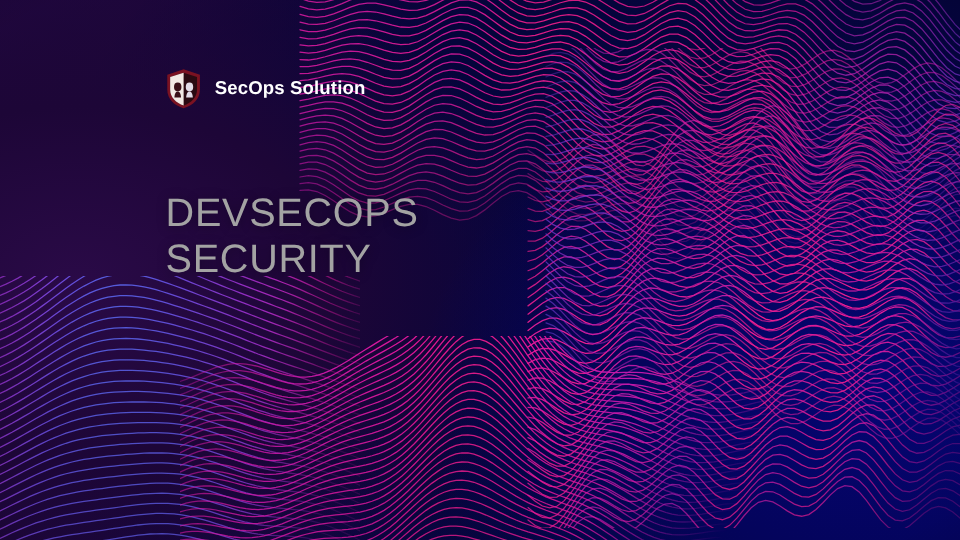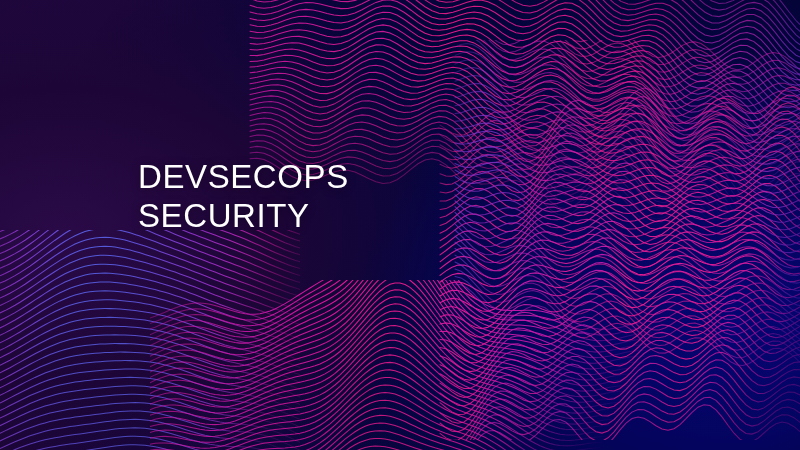--- a/index.html
+++ b/index.html
@@ -71,21 +71,21 @@
     letter-spacing: 0.1px;
     white-space: nowrap;
     line-height: 1;
   }
 
   
   .headline {
     position: absolute;
     left: 138px;
     top: 158px;
-    color: #ffffff;
+    color: #a3a3a3;
     font-size: 33px;
     font-weight: 400;
     line-height: 1.18;
     letter-spacing: 0.6px;
     white-space: pre-line;
     text-shadow: 0 1px 10px rgba(0,0,0,0.35);
   }
 </style>
 </head>
 <body>
@@ -368,17 +368,31 @@
           <path d="M150.0 488.0 L155.0 488.1 L160.0 488.4 L165.0 488.9 L170.0 489.5 L175.0 490.0 L180.0 490.3 L185.0 490.5 L190.0 490.4 L195.0 490.0 L200.0 489.3 L205.0 488.2 L210.0 486.9 L215.0 485.4 L220.0 483.7 L225.0 481.9 L230.0 480.2 L235.0 478.6 L240.0 477.2 L245.0 476.1 L250.0 475.3 L255.0 474.7 L260.0 474.4 L265.0 474.3 L270.0 474.4 L275.0 474.4 L280.0 474.4 L285.0 474.2 L290.0 473.6 L295.0 472.7 L300.0 471.3 L305.0 469.3 L310.0 466.8 L315.0 463.8 L320.0 460.3 L325.0 456.4 L330.0 452.2 L335.0 447.8 L340.0 443.5 L345.0 439.2 L350.0 435.3 L355.0 431.7 L360.0 428.7 L365.0 426.3 L370.0 424.5 L375.0 423.4 L380.0 423.1 L385.0 423.3 L390.0 424.2 L395.0 425.5 L400.0 427.2 L405.0 429.2 L410.0 431.4 L415.0 433.6 L420.0 435.8 L425.0 437.8 L430.0 439.8 L435.0 441.5 L440.0 443.2 L445.0 444.7 L450.0 446.3 L455.0 447.9 L460.0 449.6 L465.0 451.4 L470.0 453.6 L475.0 456.0 L480.0 458.8 L485.0 461.8 L490.0 465.1 L495.0 468.6 L500.0 472.3 L505.0 475.9 L510.0 479.4 L515.0 482.8 L520.0 485.8 L525.0 488.4 L530.0 490.6 L535.0 492.2 L540.0 493.4 L545.0 494.1 L550.0 494.4 L555.0 494.3 L560.0 494.0 L565.0 493.5 L570.0 493.1 L575.0 492.7 L580.0 492.6 L585.0 492.7 L590.0 493.2 L595.0 494.1 L600.0 495.3 L605.0 496.8 L610.0 498.6 L615.0 500.6 L620.0 502.7 L625.0 504.7 L630.0 506.6 L635.0 508.3 L640.0 509.6 L645.0 510.6 L650.0 511.1 L655.0 511.2 L660.0 510.8" opacity="0.7727272727272727"></path>
           <path d="M150.0 494.5 L155.0 494.7 L160.0 495.1 L165.0 495.6 L170.0 496.0 L175.0 496.4 L180.0 496.7 L185.0 496.7 L190.0 496.4 L195.0 495.8 L200.0 494.9 L205.0 493.7 L210.0 492.3 L215.0 490.7 L220.0 489.0 L225.0 487.2 L230.0 485.6 L235.0 484.1 L240.0 482.9 L245.0 481.9 L250.0 481.3 L255.0 480.9 L260.0 480.8 L265.0 480.8 L270.0 480.9 L275.0 481.0 L280.0 481.0 L285.0 480.7 L290.0 480.1 L295.0 479.0 L300.0 477.5 L305.0 475.4 L310.0 472.7 L315.0 469.6 L320.0 466.0 L325.0 462.0 L330.0 457.8 L335.0 453.6 L340.0 449.3 L345.0 445.3 L350.0 441.5 L355.0 438.2 L360.0 435.4 L365.0 433.3 L370.0 431.8 L375.0 430.9 L380.0 430.7 L385.0 431.1 L390.0 432.0 L395.0 433.4 L400.0 435.0 L405.0 436.9 L410.0 438.8 L415.0 440.8 L420.0 442.7 L425.0 444.5 L430.0 446.2 L435.0 447.8 L440.0 449.2 L445.0 450.6 L450.0 452.1 L455.0 453.6 L460.0 455.4 L465.0 457.3 L470.0 459.6 L475.0 462.1 L480.0 465.0 L485.0 468.2 L490.0 471.6 L495.0 475.2 L500.0 478.9 L505.0 482.5 L510.0 486.0 L515.0 489.3 L520.0 492.1 L525.0 494.6 L530.0 496.6 L535.0 498.1 L540.0 499.1 L545.0 499.6 L550.0 499.8 L555.0 499.6 L560.0 499.3 L565.0 498.8 L570.0 498.4 L575.0 498.2 L580.0 498.2 L585.0 498.5 L590.0 499.2 L595.0 500.2 L600.0 501.6 L605.0 503.3 L610.0 505.2 L615.0 507.2 L620.0 509.3 L625.0 511.3 L630.0 513.2 L635.0 514.7 L640.0 515.9 L645.0 516.7 L650.0 517.0 L655.0 516.9 L660.0 516.4" opacity="0.7651515151515151"></path>
           <path d="M150.0 501.1 L155.0 501.3 L160.0 501.7 L165.0 502.2 L170.0 502.6 L175.0 502.9 L180.0 502.9 L185.0 502.8 L190.0 502.3 L195.0 501.5 L200.0 500.5 L205.0 499.1 L210.0 497.6 L215.0 496.0 L220.0 494.3 L225.0 492.6 L230.0 491.0 L235.0 489.7 L240.0 488.6 L245.0 487.9 L250.0 487.4 L255.0 487.2 L260.0 487.2 L265.0 487.3 L270.0 487.5 L275.0 487.7 L280.0 487.6 L285.0 487.3 L290.0 486.5 L295.0 485.3 L300.0 483.6 L305.0 481.4 L310.0 478.6 L315.0 475.3 L320.0 471.7 L325.0 467.7 L330.0 463.5 L335.0 459.3 L340.0 455.2 L345.0 451.4 L350.0 447.8 L355.0 444.8 L360.0 442.3 L365.0 440.4 L370.0 439.1 L375.0 438.5 L380.0 438.5 L385.0 438.9 L390.0 439.9 L395.0 441.2 L400.0 442.7 L405.0 444.4 L410.0 446.2 L415.0 447.9 L420.0 449.6 L425.0 451.2 L430.0 452.6 L435.0 454.0 L440.0 455.3 L445.0 456.6 L450.0 458.0 L455.0 459.5 L460.0 461.3 L465.0 463.3 L470.0 465.7 L475.0 468.4 L480.0 471.4 L485.0 474.7 L490.0 478.2 L495.0 481.9 L500.0 485.6 L505.0 489.2 L510.0 492.6 L515.0 495.7 L520.0 498.5 L525.0 500.8 L530.0 502.6 L535.0 503.9 L540.0 504.7 L545.0 505.1 L550.0 505.1 L555.0 504.9 L560.0 504.5 L565.0 504.1 L570.0 503.8 L575.0 503.7 L580.0 503.9 L585.0 504.3 L590.0 505.2 L595.0 506.4 L600.0 507.9 L605.0 509.8 L610.0 511.8 L615.0 513.9 L620.0 516.0 L625.0 517.9 L630.0 519.7 L635.0 521.1 L640.0 522.1 L645.0 522.7 L650.0 522.9 L655.0 522.6 L660.0 522.0" opacity="0.7575757575757576"></path>
           <path d="M150.0 507.7 L155.0 508.0 L160.0 508.4 L165.0 508.8 L170.0 509.1 L175.0 509.2 L180.0 509.1 L185.0 508.8 L190.0 508.1 L195.0 507.2 L200.0 506.0 L205.0 504.5 L210.0 502.9 L215.0 501.3 L220.0 499.6 L225.0 498.0 L230.0 496.6 L235.0 495.4 L240.0 494.5 L245.0 493.9 L250.0 493.6 L255.0 493.5 L260.0 493.7 L265.0 493.9 L270.0 494.2 L275.0 494.3 L280.0 494.2 L285.0 493.8 L290.0 492.9 L295.0 491.6 L300.0 489.7 L305.0 487.3 L310.0 484.4 L315.0 481.1 L320.0 477.3 L325.0 473.4 L330.0 469.3 L335.0 465.2 L340.0 461.2 L345.0 457.5 L350.0 454.3 L355.0 451.5 L360.0 449.2 L365.0 447.6 L370.0 446.6 L375.0 446.1 L380.0 446.2 L385.0 446.8 L390.0 447.7 L395.0 449.0 L400.0 450.4 L405.0 451.9 L410.0 453.5 L415.0 455.0 L420.0 456.4 L425.0 457.7 L430.0 459.0 L435.0 460.1 L440.0 461.3 L445.0 462.5 L450.0 463.9 L455.0 465.4 L460.0 467.2 L465.0 469.4 L470.0 471.9 L475.0 474.7 L480.0 477.8 L485.0 481.2 L490.0 484.9 L495.0 488.6 L500.0 492.3 L505.0 495.8 L510.0 499.2 L515.0 502.2 L520.0 504.8 L525.0 506.9 L530.0 508.5 L535.0 509.6 L540.0 510.3 L545.0 510.5 L550.0 510.5 L555.0 510.2 L560.0 509.8 L565.0 509.5 L570.0 509.3 L575.0 509.3 L580.0 509.6 L585.0 510.3 L590.0 511.3 L595.0 512.7 L600.0 514.4 L605.0 516.3 L610.0 518.4 L615.0 520.5 L620.0 522.6 L625.0 524.5 L630.0 526.1 L635.0 527.4 L640.0 528.2 L645.0 528.6 L650.0 528.6 L655.0 528.2 L660.0 527.5" opacity="0.75"></path>
         </g>
     </svg>
   </div>
 
   <div class="bg-vignette"></div>
 
+  <div class="logo-lockup">
+    <svg class="logo-mark" viewBox="0 0 30 34">
+      <path d="M15 0.8 L28.6 5.2 L28.6 17.5 C28.6 25.6 22.6 30.8 15 33.2
+               C7.4 30.8 1.4 25.6 1.4 17.5 L1.4 5.2 Z" fill="#7a1222"></path>
+      <path d="M15 3.6 L26.2 7.2 L26.2 17.6 C26.2 24.4 21.2 28.8 15 30.9
+               C8.8 28.8 3.8 24.4 3.8 17.6 L3.8 7.2 Z" fill="#2a0a12"></path>
+      <path d="M15 3.6 L3.8 7.2 L3.8 17.6 C3.8 24.4 8.8 28.8 15 30.9 Z" fill="#f2e9e4"></path>
+      <ellipse cx="10.1" cy="15.4" rx="3.1" ry="3.6" fill="#3a1018"></ellipse>
+      <path d="M7.3 24.3 C7.6 20.6 8.6 19.2 10.1 19.2 C11.6 19.2 12.6 20.6 12.9 24.3 Z" fill="#3a1018"></path>
+      <ellipse cx="19.9" cy="15.4" rx="3.1" ry="3.6" fill="#e3dce8"></ellipse>
+      <path d="M17.1 24.3 C17.4 20.6 18.4 19.2 19.9 19.2 C21.4 19.2 22.4 20.6 22.7 24.3 Z" fill="#e3dce8"></path>
+    </svg>
+    <span class="brand-name">SecOps Solution</span>
+  </div>
 
   <div class="headline">DEVSECOPS
 SECURITY</div>
 
 </div>
 
 </body></html>

